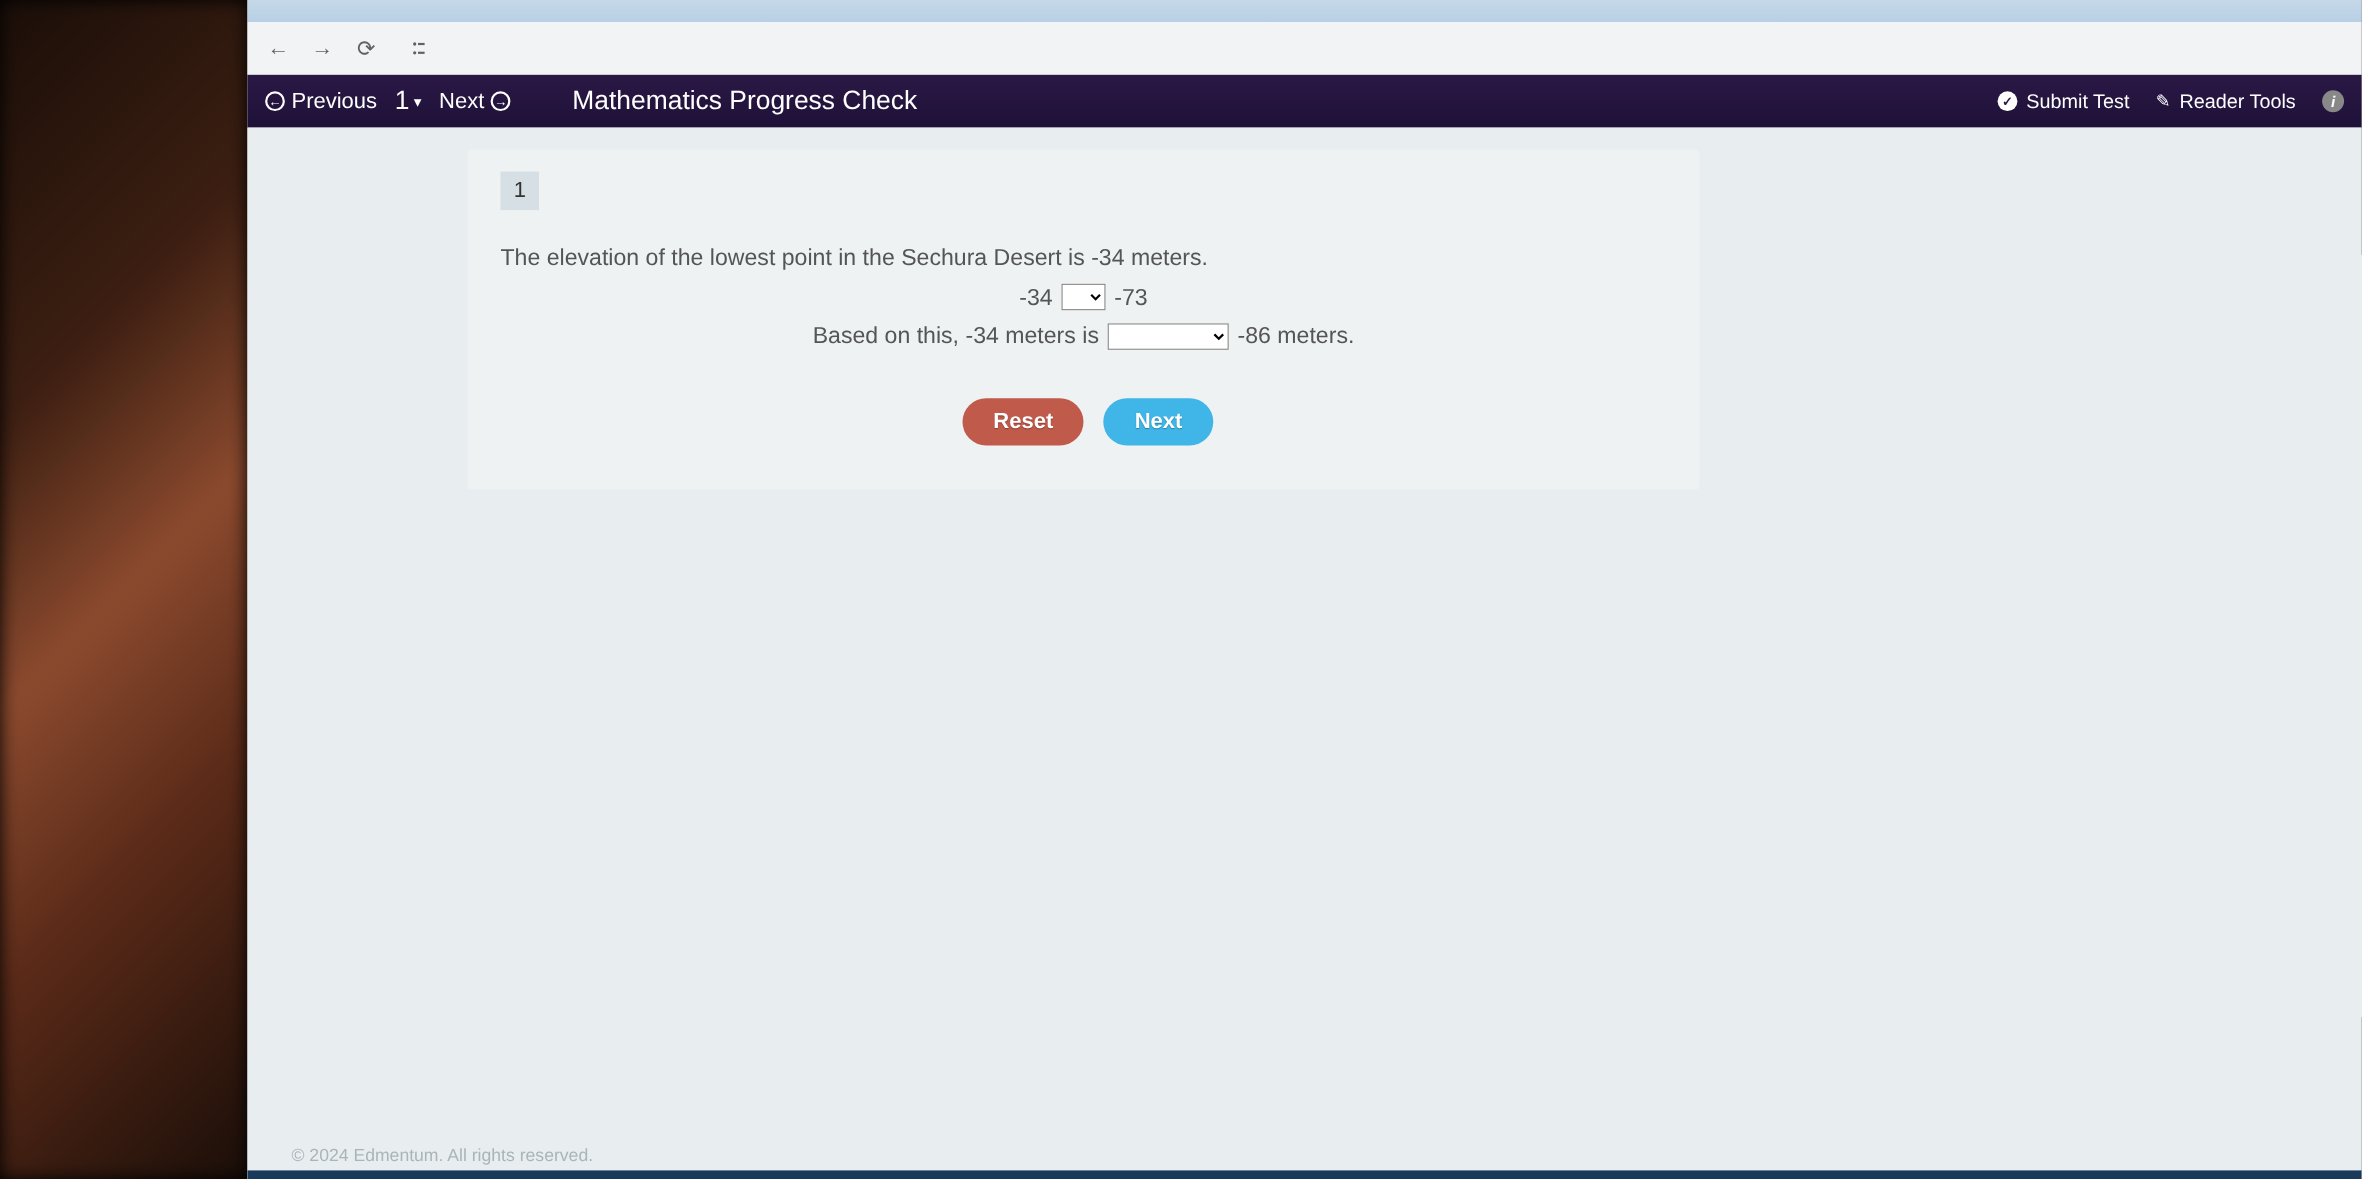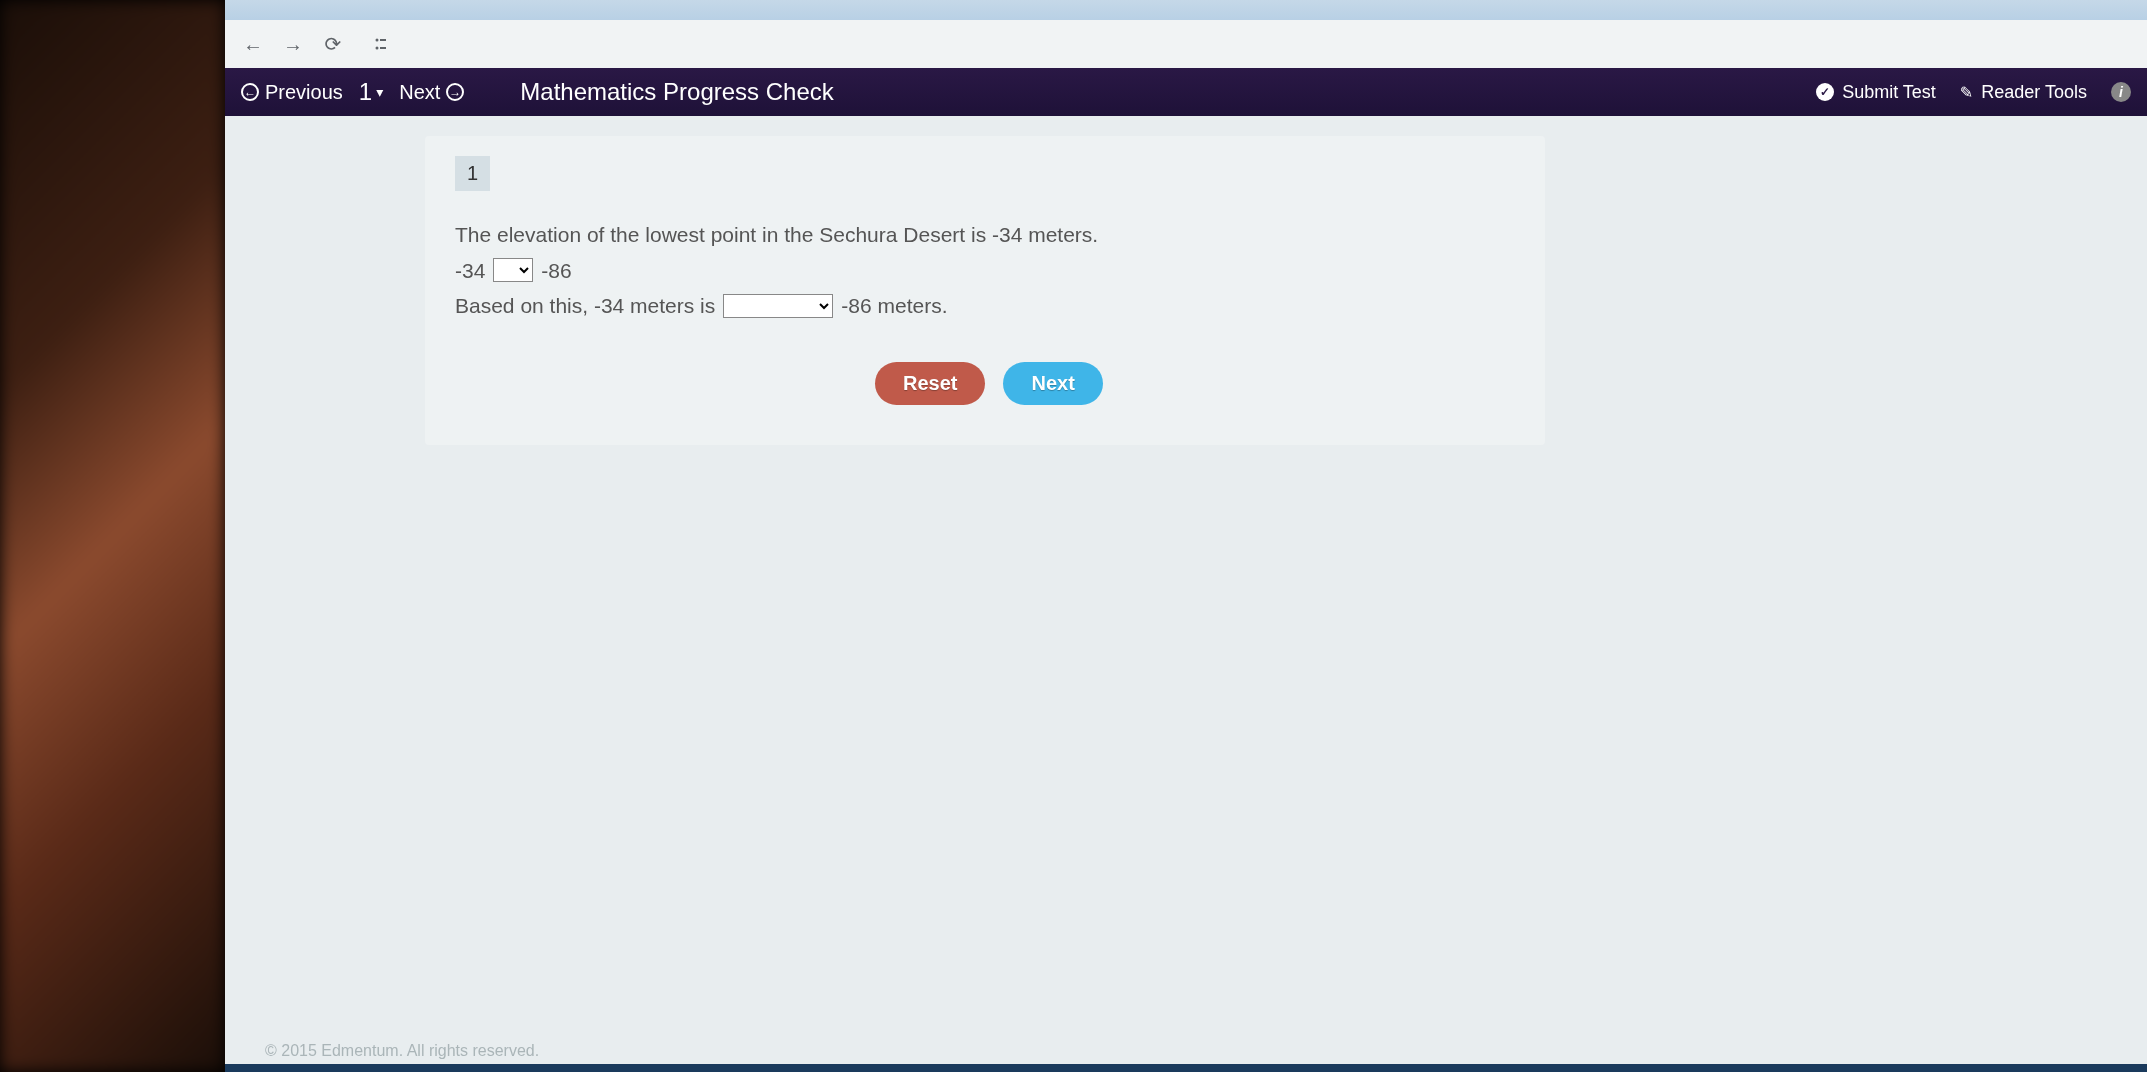--- a/index.html
+++ b/index.html
@@ -221,20 +221,21 @@
     }
     .question-text p {
       margin-bottom: 2px;
     }
     .inline-row {
       display: flex;
       align-items: center;
       gap: 8px;
       margin-top: 4px;
       flex-wrap: wrap;
+      justify-content: center;
     }
     .dropdown {
       border: 1px solid #888;
       background: #fff;
       padding: 2px 4px;
       font-size: 16px;
       min-width: 40px;
       height: 24px;
       cursor: pointer;
     }
@@ -337,34 +338,34 @@
     <div class="question-card">
       <div class="question-badge">1</div>
       
       
       <div class="question-text">
         <p>The elevation of the lowest point in the Sechura Desert is -34 meters.</p>
 
         <div class="inline-row">
           <span>-34</span>
           <select class="dropdown"></select>
-          <span>-86</span>
+          <span>-73</span>
         </div>
 
 
         <div class="inline-row">
           <span>Based on this, -34 meters is</span>
           <select class="dropdown med"></select>
           <span>-86 meters.</span>
         </div>
       </div>
       
       <div class="button-row">
         <button class="pill-btn reset-btn">Reset</button>
         <button class="pill-btn next-pill-btn">Next</button>
       </div>
     </div>
 
-    <div class="footer">© 2015 Edmentum. All rights reserved.</div>
+    <div class="footer">© 2024 Edmentum. All rights reserved.</div>
   </div>
 </div>
 
 <div class="taskbar"></div>
 
 </body></html>

